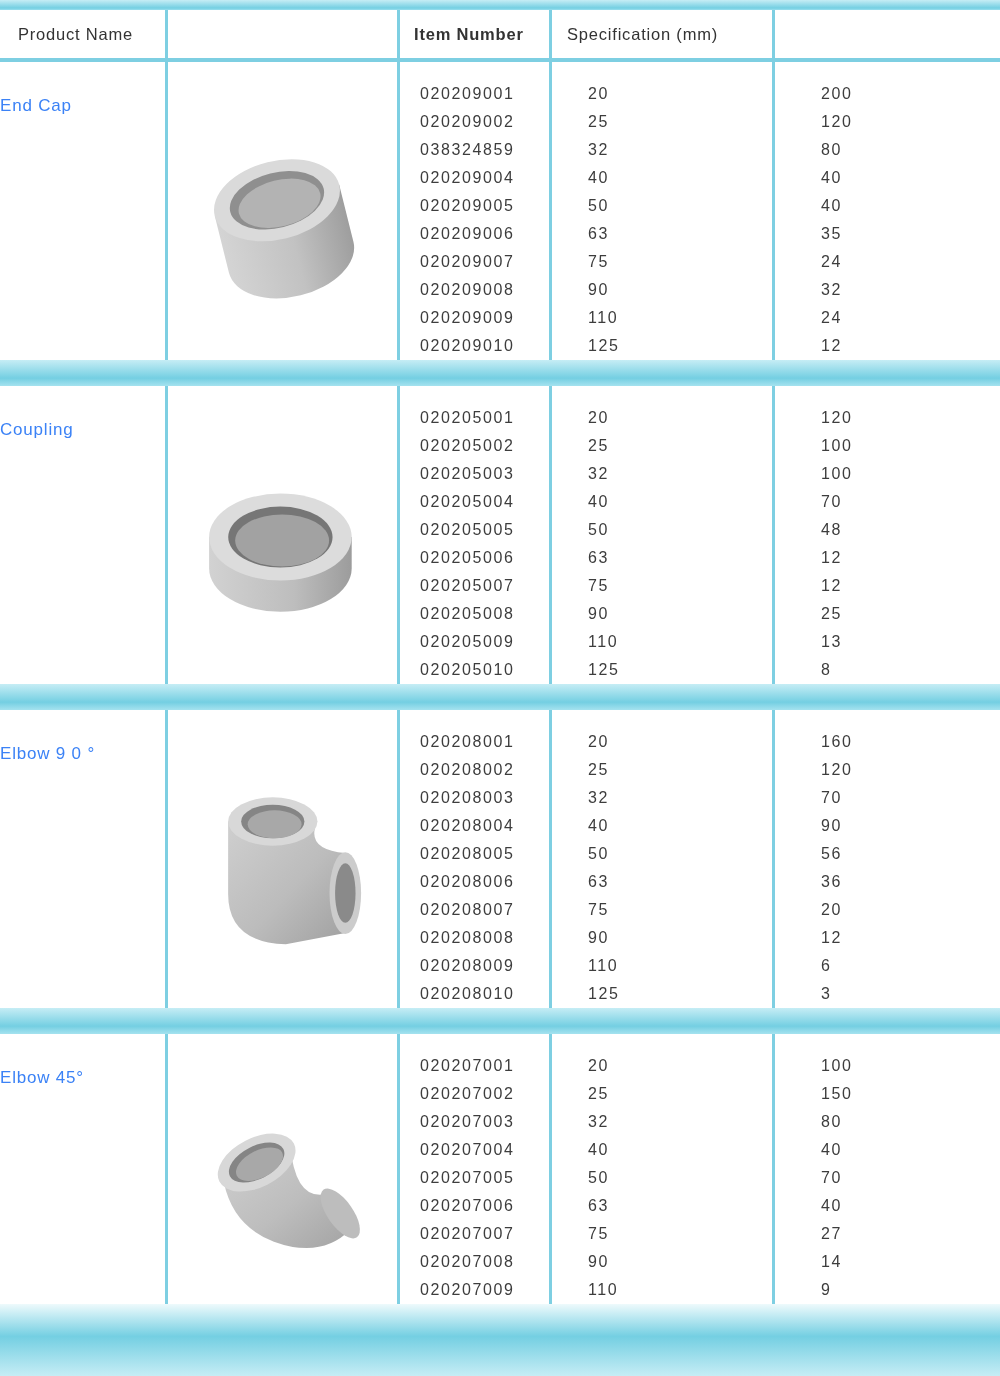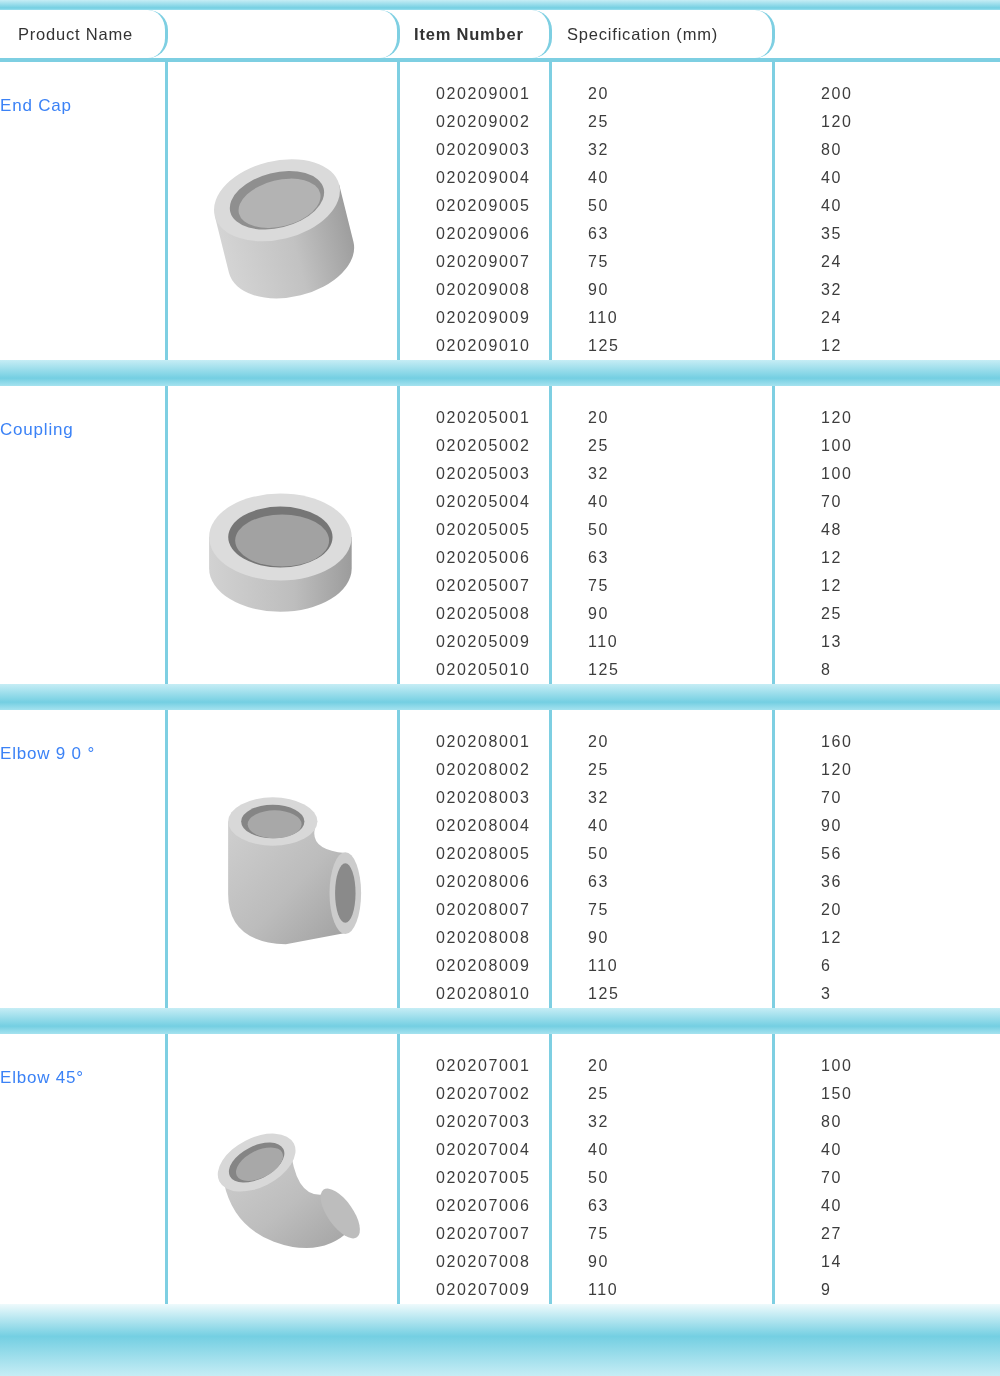--- a/index.html
+++ b/index.html
@@ -33,21 +33,20 @@
     height:52px;
     border-bottom:4px solid var(--accent-cyan,#7ecfe2);
   }
   .hcell {
     display:flex;
     align-items:center;
     font-size:16.5px;
     letter-spacing:0.8px;
     color:#333333;
     white-space:nowrap;
-    border-radius:20px;
   }
   .hcell.c1 { padding-left:18px; }
   .hcell.c3 { padding-left:14px;font-weight:bold; }
   .hcell.c4 { padding-left:15px; }
   .hcell.c5 { padding-left:12px; }
 
   .section { background:#ffffff; }
   .section > .col { padding-top:18px; }
   .product-name {
     margin-top:16px;
@@ -58,21 +57,21 @@
   }
   .image-cell { display:flex; align-items:center; justify-content:center; }
   .image-slot { display:flex; align-items:center; justify-content:center; }
   .rows { font-size:16px; }
   .cell-line {
     line-height:28px;
     height:28px;
     letter-spacing:1.6px;
     white-space:nowrap;
   }
-  .items { padding-left:36px; }
+  .items { padding-left:20px; }
   .specs { padding-left:36px; }
   .pkgs  { padding-left:46px; }
 
   .divider-band {
     height:26px;
     background:linear-gradient(180deg, var(--band-light,#c6edf5) 0%, var(--band-dark,#74cfe2) 70%, #a5e2ef 100%);
   }
   .bottom-band {
     flex:1;
     background:linear-gradient(180deg, #eefafc 0%, var(--band-dark,#74cfe2) 45%, var(--band-light,#c6edf5) 100%);
@@ -111,21 +110,21 @@
       <ellipse cx="110" cy="77" rx="72" ry="44" fill="#dadada"></ellipse>
       <ellipse cx="110" cy="77" rx="54" ry="31" fill="#8f8f8f"></ellipse>
       <ellipse cx="112" cy="81" rx="47" ry="26" fill="#b3b3b3"></ellipse>
     </g>
   </svg>
 </div>
     </div>
     <div class="col c3 rows items">
           <div class="cell-line">020209001</div>
           <div class="cell-line">020209002</div>
-          <div class="cell-line">020209003</div>
+          <div class="cell-line">038324859</div>
           <div class="cell-line">020209004</div>
           <div class="cell-line">020209005</div>
           <div class="cell-line">020209006</div>
           <div class="cell-line">020209007</div>
           <div class="cell-line">020209008</div>
           <div class="cell-line">020209009</div>
           <div class="cell-line">020209010</div>
         </div>
     <div class="col c4 rows specs">
           <div class="cell-line">20</div>

